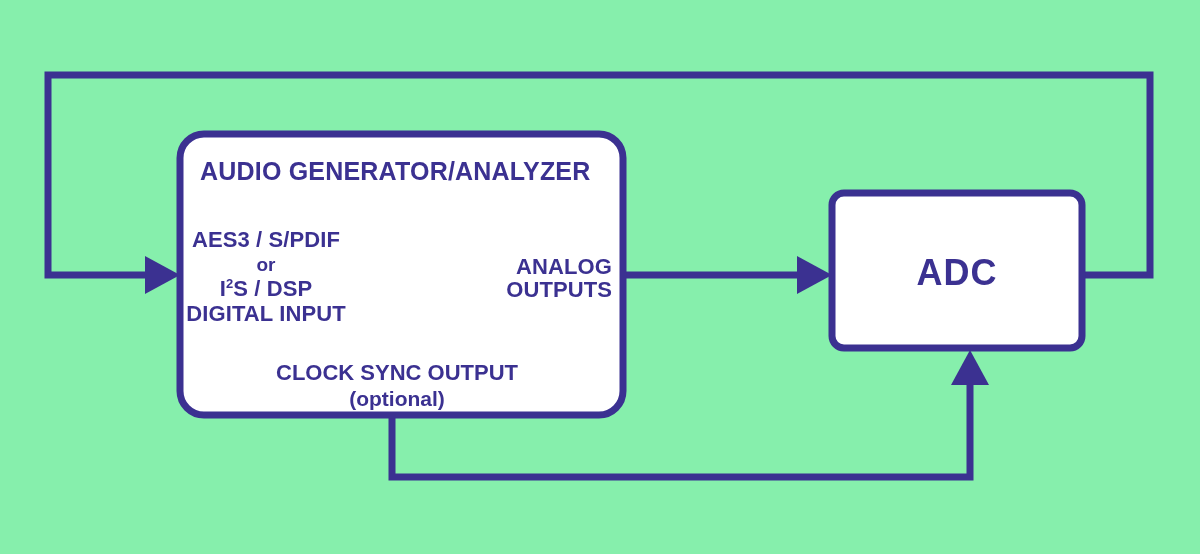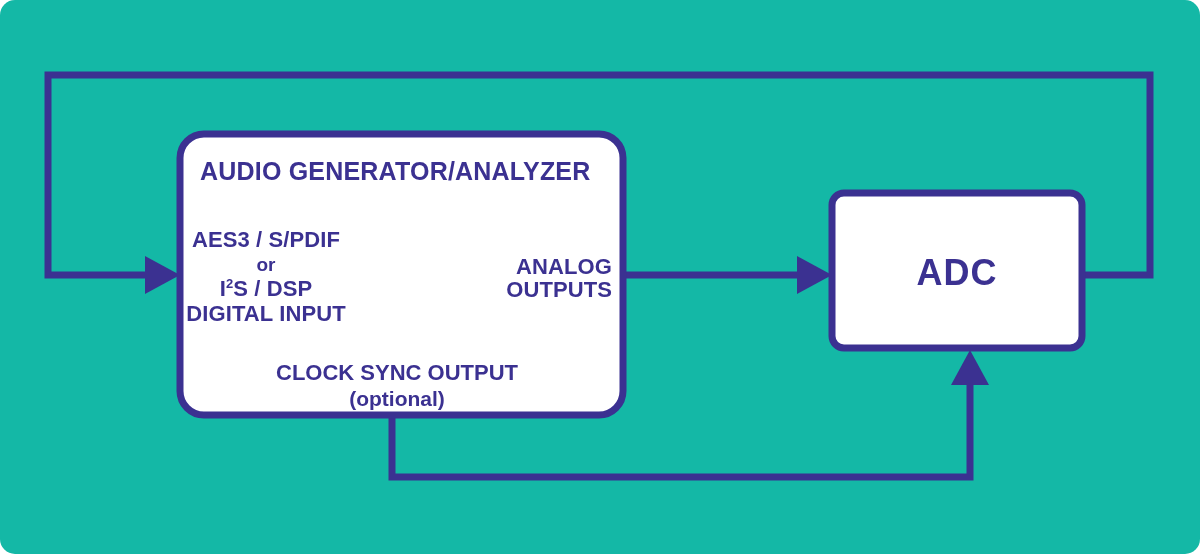--- a/index.html
+++ b/index.html
@@ -11,22 +11,21 @@
   body {
     width: 1200px;
     height: 554px;
     font-family: "Liberation Sans", sans-serif;
     overflow: hidden;
   }
   #diagram-root {
     position: relative;
     width: 1200px;
     height: 554px;
-    background: #14b8a6;
-    border-radius: 15px;
+    background: #86efac;
   }
   #diagram-svg {
     position: absolute;
     top: 0;
     left: 0;
     width: 1200px;
     height: 554px;
   }
   .blk-text {
     font-family: "Liberation Sans", sans-serif;

